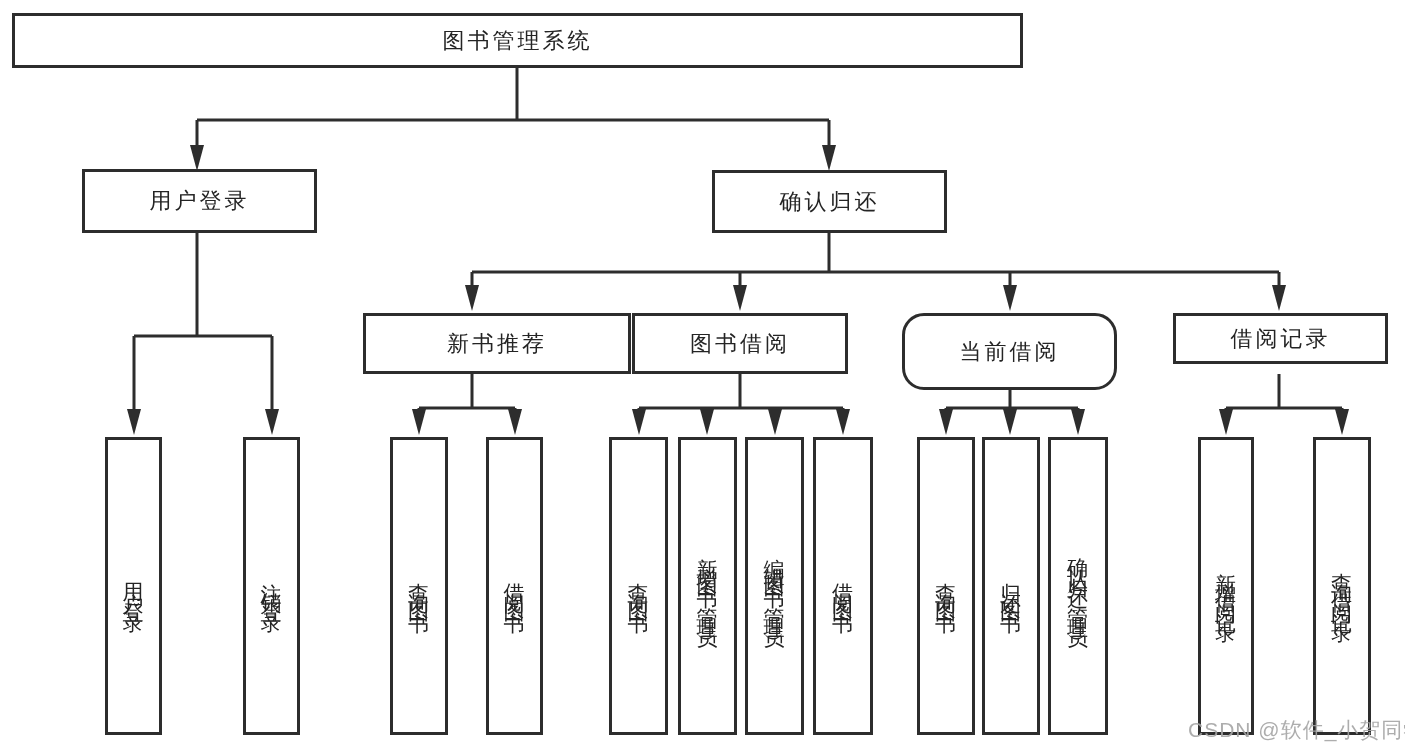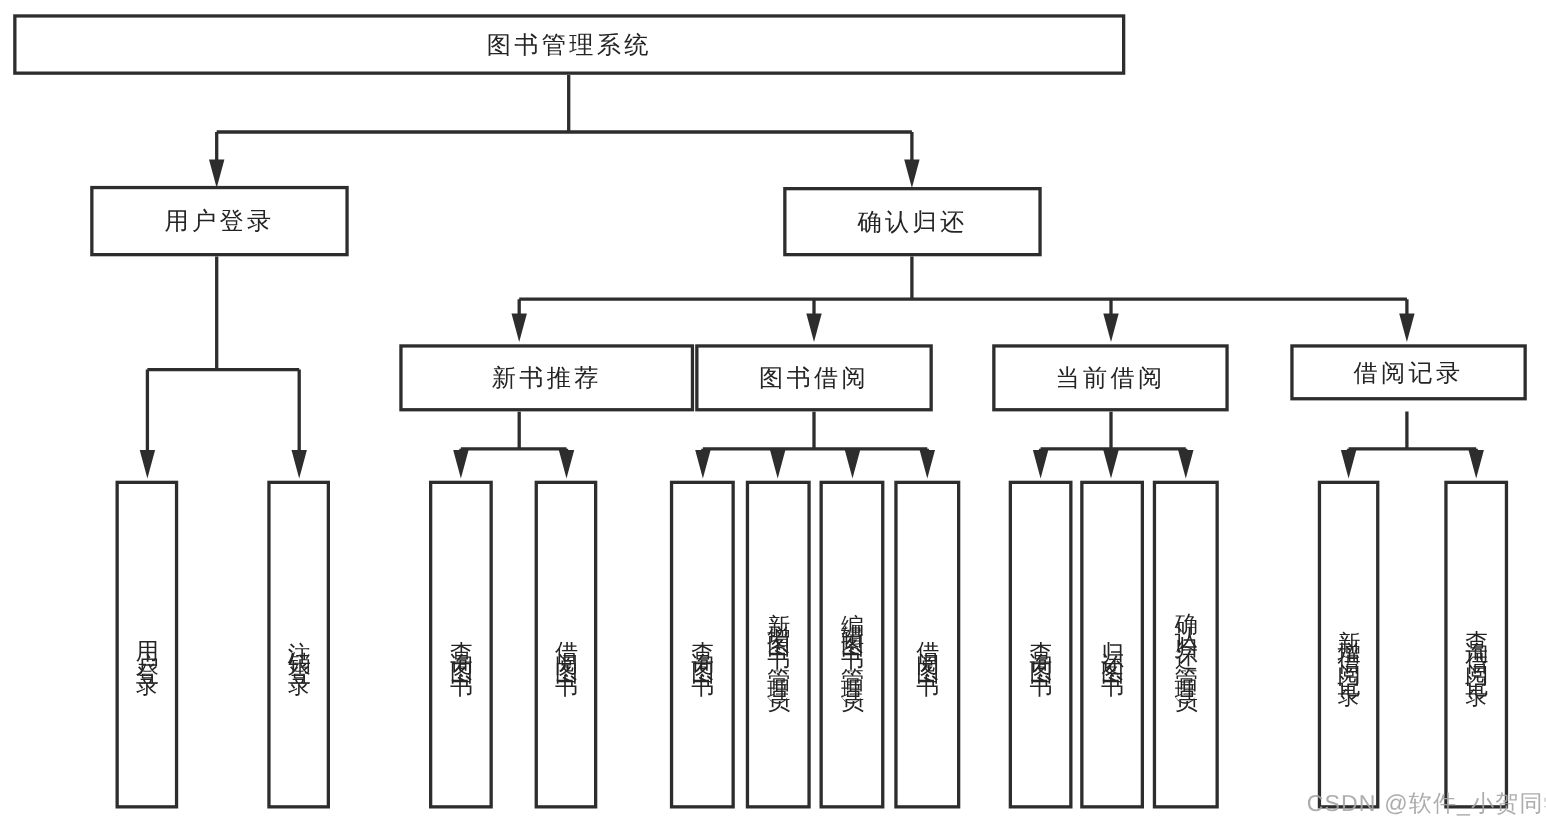--- a/index.html
+++ b/index.html
@@ -37,21 +37,21 @@
     writing-mode: vertical-rl;
     text-orientation: mixed;
     line-height: 1;
   }
   
   .n-root          { left: 12px;   top: 13px;  width: 1011px; height: 55px; }
   .n-userlogin     { left: 82px;   top: 169px; width: 235px;  height: 64px; }
   .n-bookmgmt      { left: 712px;  top: 170px; width: 235px;  height: 63px; }
   .n-newbooks      { left: 363px;  top: 313px; width: 268px;  height: 61px; }
   .n-bookborrow    { left: 632px;  top: 313px; width: 216px;  height: 61px; }
-  .n-currentborrow { left: 902px;  top: 313px; width: 215px;  height: 61px; }
+  .n-currentborrow { left: 902px;  top: 313px; width: 215px;  height: 77px; border-radius: 22px; }
   .n-borrowrecords { left: 1173px; top: 313px; width: 215px;  height: 51px; }
   .n-a1 { left: 105px;  top: 437px; width: 57px; height: 298px; }
   .n-a2 { left: 243px;  top: 437px; width: 57px; height: 298px; }
   .n-b1 { left: 390px;  top: 437px; width: 58px; height: 298px; }
   .n-b2 { left: 486px;  top: 437px; width: 57px; height: 298px; }
   .n-c1 { left: 609px;  top: 437px; width: 59px; height: 298px; }
   .n-c2 { left: 678px;  top: 437px; width: 59px; height: 298px; }
   .n-c3 { left: 745px;  top: 437px; width: 59px; height: 298px; }
   .n-c4 { left: 813px;  top: 437px; width: 60px; height: 298px; }
   .n-d1 { left: 917px;  top: 437px; width: 58px; height: 298px; }

